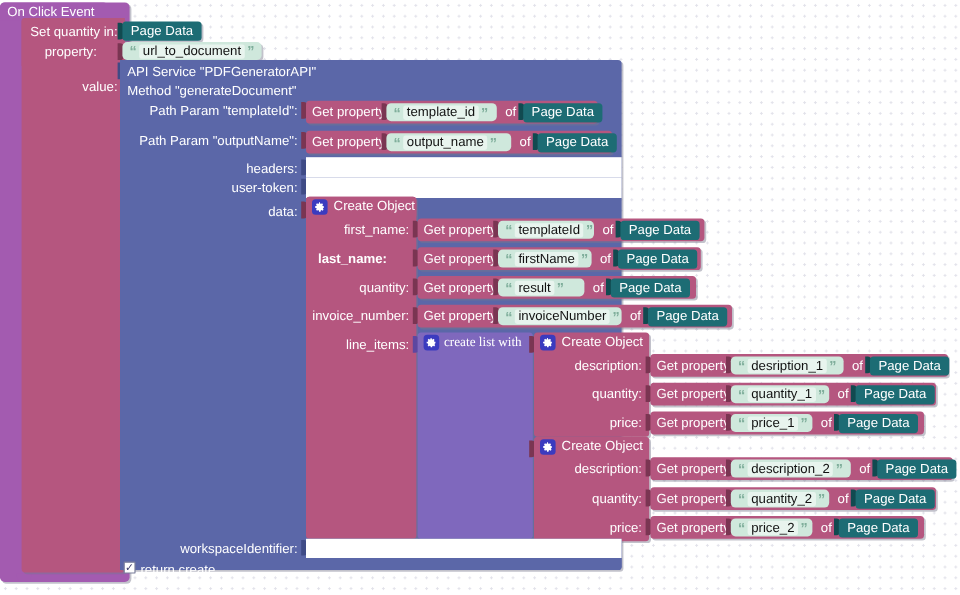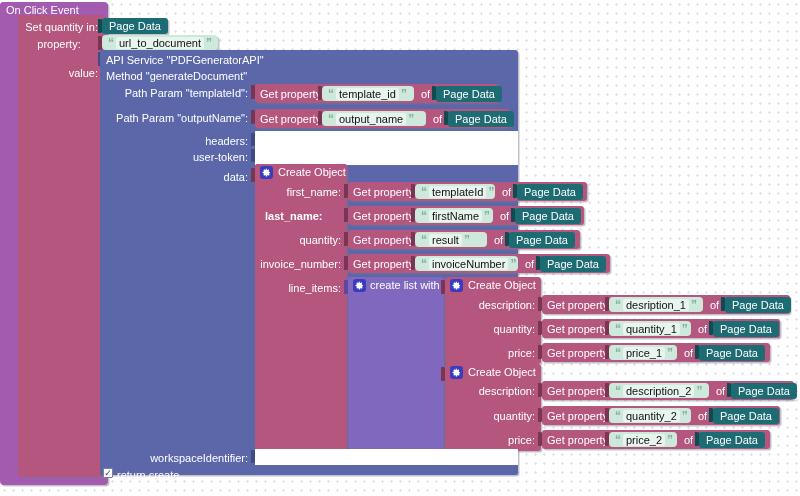--- a/index.html
+++ b/index.html
@@ -224,21 +224,21 @@
   <div class="txt lbl-r" style="left:265px;top:283px;width:76px;text-align:right;">line_items:</div>
   <div class="plug plug-violet" style="left:344px;top:280px;height:14px;"></div>
 
   <div class="blk c-list shadow rnd" style="left:348px;top:277px;width:96px;height:172px;"></div>
   <div class="gear" style="left:353px;top:279px;">
     <svg width="9" height="9" viewBox="0 0 16 16">
         <path fill="#ffffff" d="M8 5.2a2.8 2.8 0 100 5.6 2.8 2.8 0 000-5.6zm0 4.2a1.4 1.4 0 110-2.8 1.4 1.4 0 010 2.8z"></path>
         <path fill="#ffffff" d="M14 9.1v-2.2l-1.7-.3a4.6 4.6 0 00-.5-1.2l1-1.4-1.6-1.6-1.4 1a4.6 4.6 0 00-1.2-.5L8.1 1H6.9l-.3 1.9a4.6 4.6 0 00-1.2.5l-1.4-1-1.6 1.6 1 1.4a4.6 4.6 0 00-.5 1.2L1 6.9v2.2l1.9.3c.1.4.3.8.5 1.2l-1 1.4 1.6 1.6 1.4-1c.4.2.8.4 1.2.5l.3 1.9h2.2l.3-1.9c.4-.1.8-.3 1.2-.5l1.4 1 1.6-1.6-1-1.4c.2-.4.4-.8.5-1.2L14 9.1z"></path>
       </svg>
   </div>
-  <div class="txt" style="left:370px;top:280px;">create list with</div>
+  <div class="txt" style="left:370px;top:280px;font-family:Liberation Serif, serif;">create list with</div>
 
   <div class="plug plug-dark" style="left:441px;top:280px;height:14px;"></div>
   <div class="blk c-obj shadow rnd" style="left:445px;top:277px;width:96px;height:87px;"></div>
   <div class="gear" style="left:450px;top:279px;">
     <svg width="9" height="9" viewBox="0 0 16 16">
         <path fill="#ffffff" d="M8 5.2a2.8 2.8 0 100 5.6 2.8 2.8 0 000-5.6zm0 4.2a1.4 1.4 0 110-2.8 1.4 1.4 0 010 2.8z"></path>
         <path fill="#ffffff" d="M14 9.1v-2.2l-1.7-.3a4.6 4.6 0 00-.5-1.2l1-1.4-1.6-1.6-1.4 1a4.6 4.6 0 00-1.2-.5L8.1 1H6.9l-.3 1.9a4.6 4.6 0 00-1.2.5l-1.4-1-1.6 1.6 1 1.4a4.6 4.6 0 00-.5 1.2L1 6.9v2.2l1.9.3c.1.4.3.8.5 1.2l-1 1.4 1.6 1.6 1.4-1c.4.2.8.4 1.2.5l.3 1.9h2.2l.3-1.9c.4-.1.8-.3 1.2-.5l1.4 1 1.6-1.6-1-1.4c.2-.4.4-.8.5-1.2L14 9.1z"></path>
       </svg>
   </div>
   <div class="txt" style="left:468px;top:280px;">Create Object</div>

